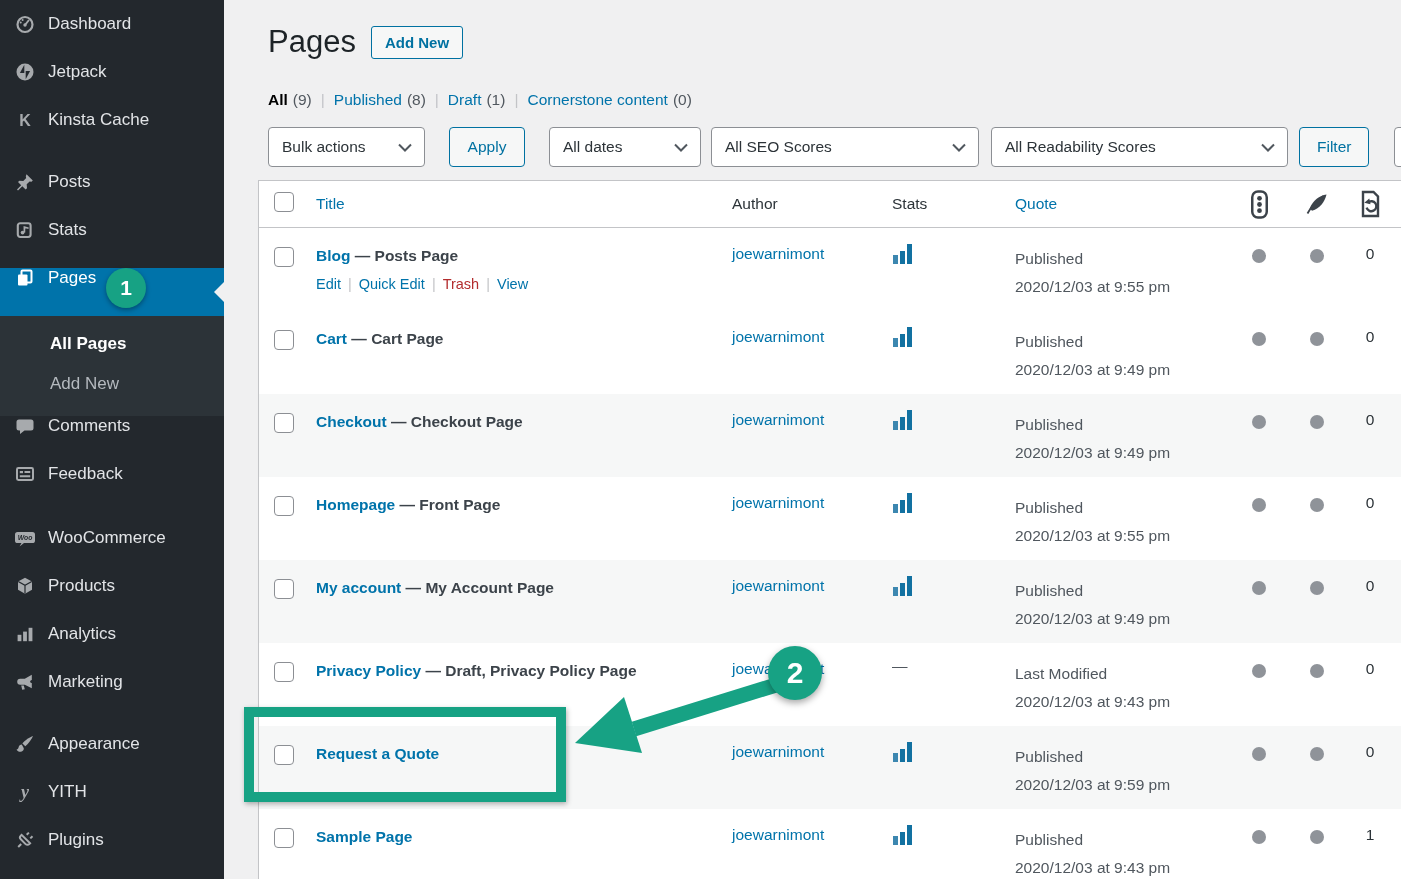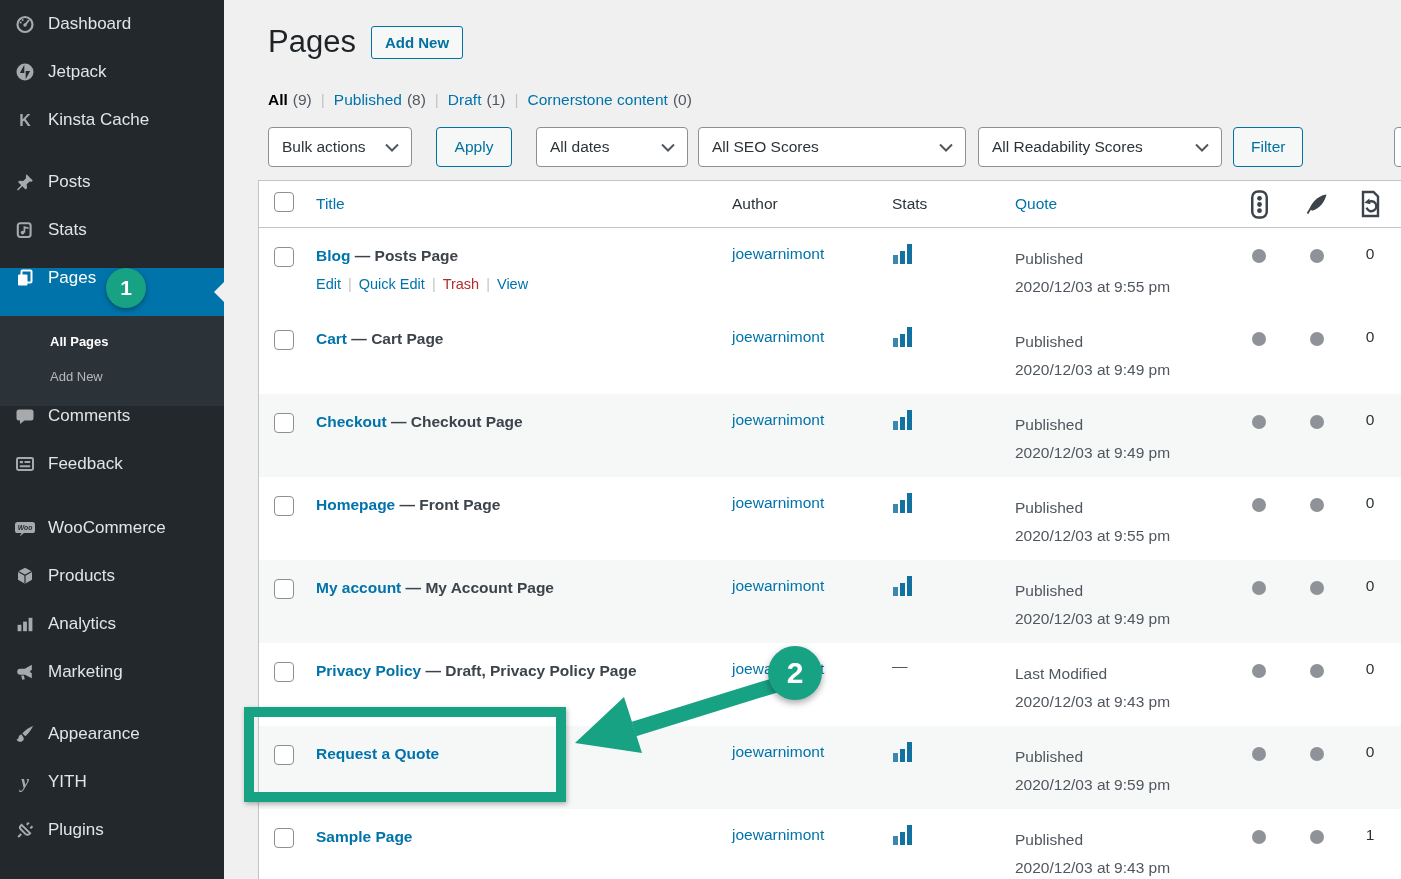--- a/index.html
+++ b/index.html
@@ -11,44 +11,44 @@
 
 #sidebar{position:absolute;left:0;top:0;width:224px;height:879px;background:#23282d;z-index:2}
 .sb-pad{height:14px}
 .menu-item{display:flex;align-items:flex-start;min-height:48px;padding:0 10px 0 13px;color:#e2e4e7;font-size:17px;cursor:pointer;position:relative}
 .menu-item .mi{width:24px;margin-right:11px;display:flex;justify-content:center;align-items:center;color:#a7aaad;flex:none}
 .menu-item.active{background:var(--blue);color:#fff}
 .menu-item.active .mi{color:#fff}
 .menu-item.active::after{content:"";position:absolute;right:0;top:50%;margin-top:-10px;border:10px solid transparent;border-right-color:#f0f0f1;border-left-width:0}
 .badge{margin-left:10px;width:40px;height:40px;border-radius:50%;background:var(--accent);color:#fff;font-size:21px;font-weight:bold;display:flex;align-items:center;justify-content:center;box-shadow:0 2px 5px rgba(0,0,0,.35);flex:none}
 .submenu{background:#2c3338;padding:8px 0 12px}
-.submenu-item{padding:10px 0 10px 50px;font-size:13px;color:#b4b9be;cursor:pointer}
+.submenu-item{padding:10px 0 10px 50px;font-size:17px;color:#b4b9be;cursor:pointer}
 .submenu-item.current{color:#fff;font-weight:bold}
 
 
 #main{position:absolute;left:224px;top:0;right:0;bottom:0}
 .page-header{position:absolute;left:44px;top:24px;display:flex;align-items:center;gap:15px}
 h1{font-size:31px;font-weight:400;color:#1d2327;margin:0}
 .btn-addnew{display:inline-flex;align-items:center;border:1px solid #0071a1;color:#0071a1;background:#f6f7f7;border-radius:3px;font-size:15px;padding:0 13px;height:33px;cursor:pointer;font-weight:bold}
 
 .subsubsub{position:absolute;left:44px;top:91px;font-size:15.5px;display:flex;align-items:center;white-space:nowrap}
 .subsubsub a{color:var(--blue)}
 .subsubsub .current-view{color:#000;font-weight:bold}
 .subsubsub .count{color:#50575e;font-weight:400;margin-left:5px}
 .subsubsub .vsep{color:#c3c4c7;margin:0 9px}
 
 .tablenav{position:absolute;left:44px;top:127px;display:flex;align-items:center}
 .select{height:40px;background:#fff;border:1px solid #8c8f94;border-radius:4px;display:flex;align-items:center;justify-content:space-between;padding:0 12px 0 13px;font-size:15.5px;color:#2c3338;cursor:pointer}
 .chev{margin-left:16px;display:flex;flex:none}
 .btn40{height:40px;border-radius:4px;border:1px solid #0071a1;background:#f6f7f7;color:#0071a1;font-size:15.5px;padding:0 17px;cursor:pointer;font-family:inherit}
-.sel-bulk{width:144px}
+.sel-bulk{width:157px}
 .btn-apply{margin-left:24px;width:76px}
 .sel-dates{width:152px;margin-left:24px}
 .sel-seo{width:268px;margin-left:10px}
-.sel-read{width:244px;margin-left:12px}
+.sel-read{width:297px;margin-left:12px}
 .btn-filter{margin-left:11px}
 #sliver{position:absolute;left:1170px;top:127px;width:26px;height:40px;background:#fff;border:1px solid #8c8f94;border-radius:4px}
 
 
 .table{position:absolute;left:34px;top:180px;width:1170px;background:#fff;border:1px solid #c3c4c7;box-shadow:0 1px 1px rgba(0,0,0,.04);z-index:1}
 .trow{display:grid;grid-template-columns:57px 416px 160px 123px 214px 60px 56px 50px;align-items:start}
 .thead{height:47px;border-bottom:1px solid #c3c4c7;align-items:center;font-size:15.5px}
 .thead .cell{padding-top:0}
 .th a{color:var(--blue)}
 .th-plain{color:#2c3338}

